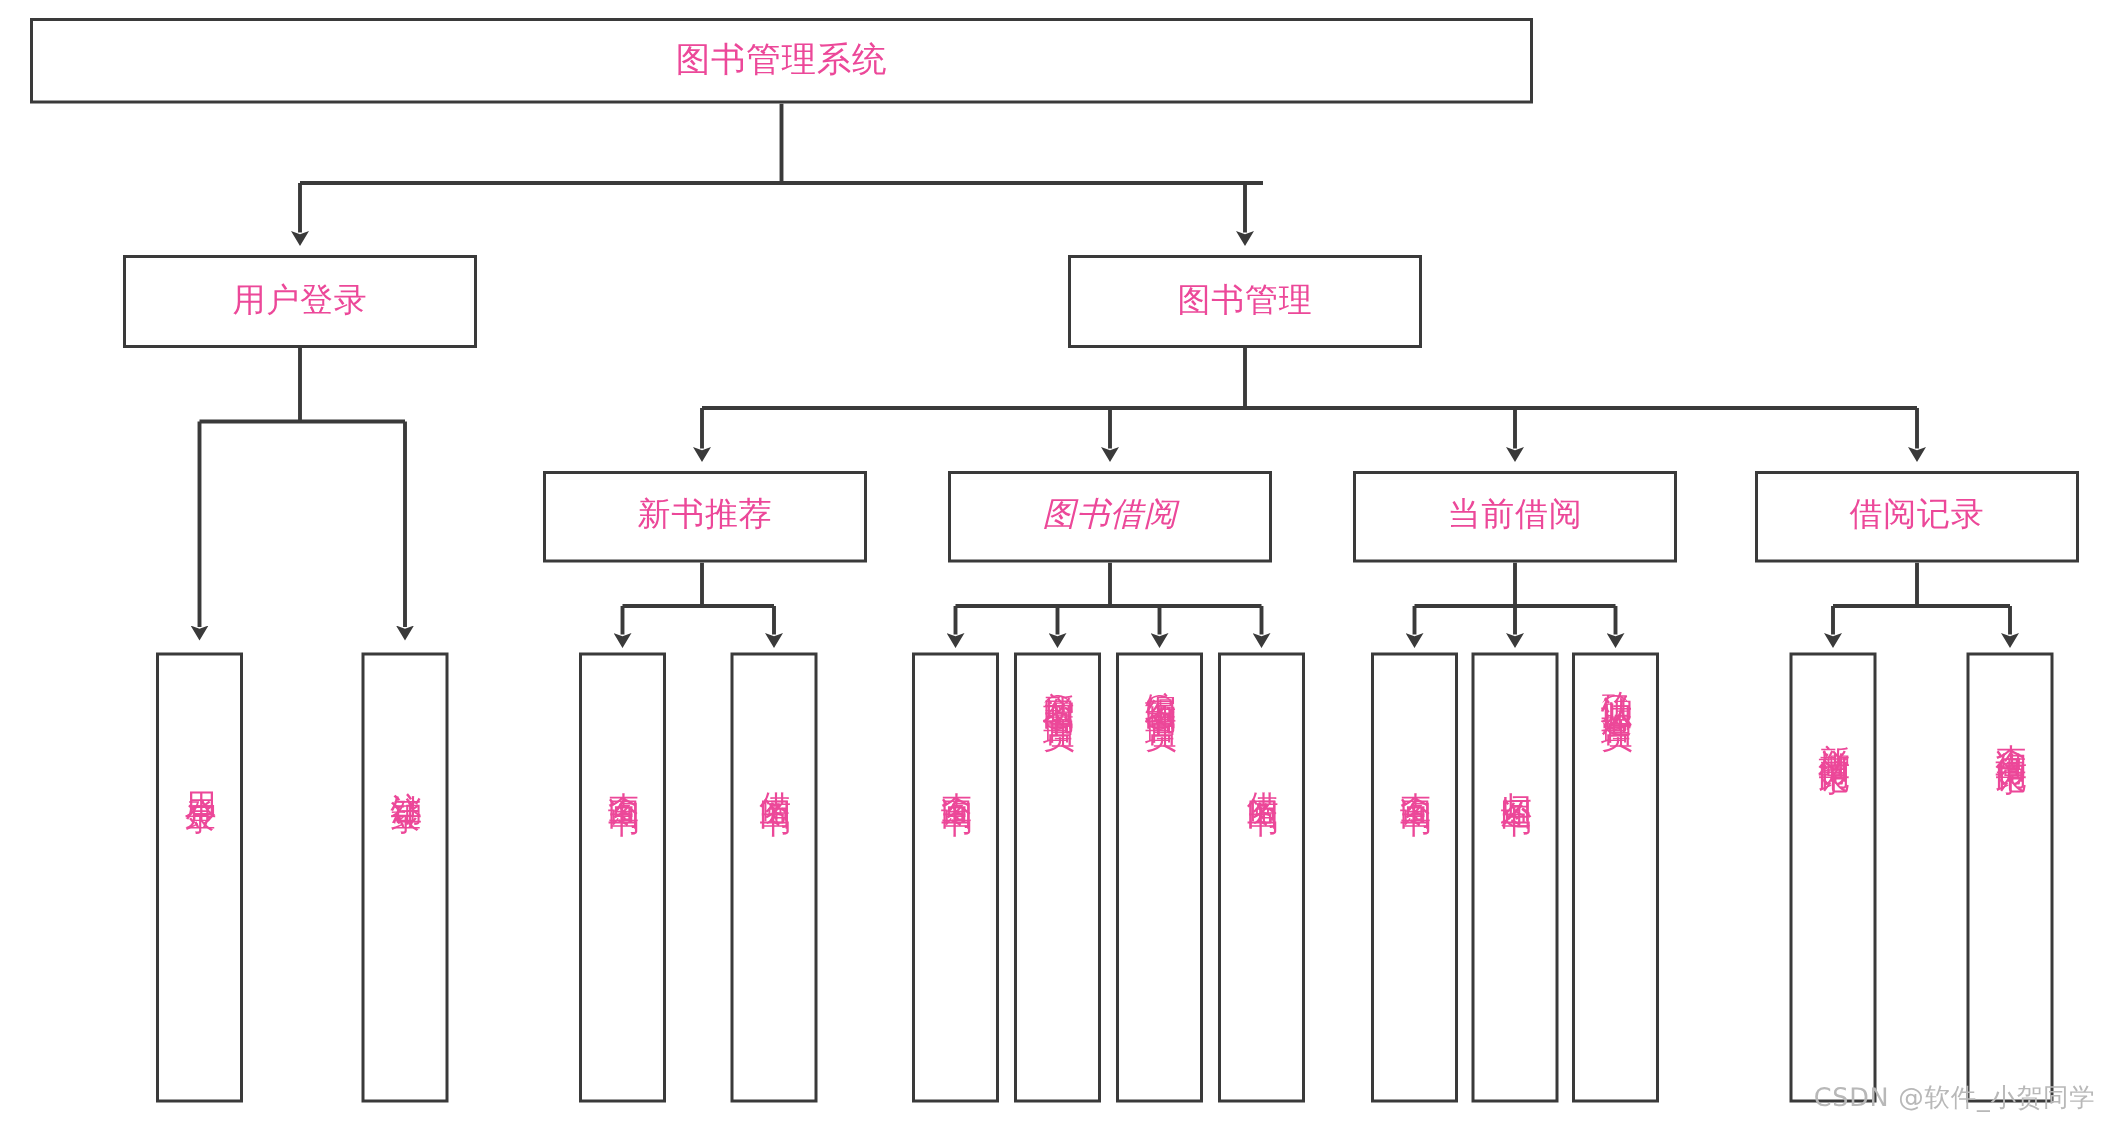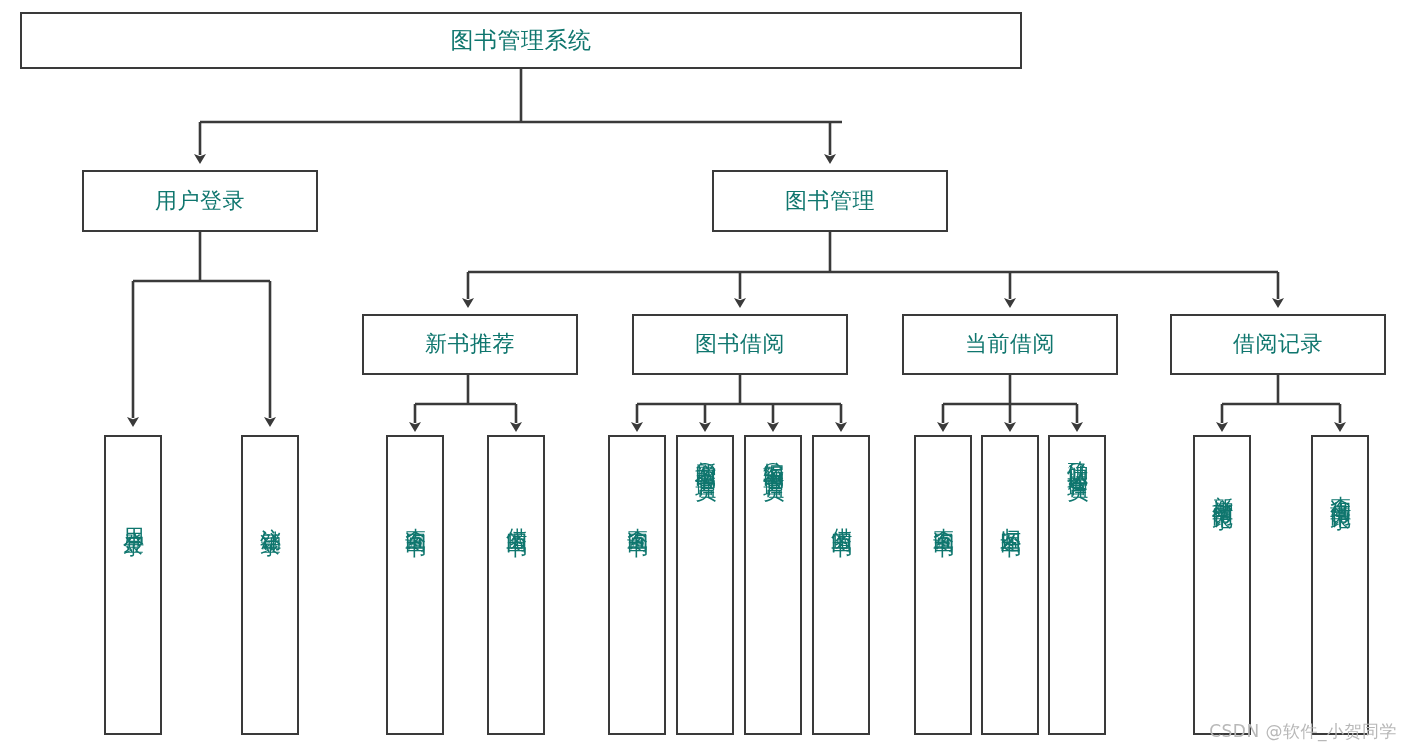--- a/index.html
+++ b/index.html
@@ -26,21 +26,21 @@
     pointer-events: none;
   }
   .node {
     position: absolute;
     box-sizing: border-box;
     border: 2.5px solid #3a3a3a;
     background: #ffffff;
     display: flex;
     align-items: center;
     justify-content: center;
-    color: #0f766e;
+    color: #ec4899;
   }
   .node-h {
     font-size: 22px;
     line-height: 1.1;
     letter-spacing: 0.5px;
   }
   .node-root {
     font-size: 23px;
   }
   
@@ -133,21 +133,21 @@
   </div>
 
   <div class="node node-h" style="left:712px; top:170px; width:236px; height:62px;">
     <span>图书管理</span>
   </div>
 
   <div class="node node-h" style="left:362px; top:314px; width:216px; height:61px;">
     <span>新书推荐</span>
   </div>
 
-  <div class="node node-h" style="left:632px; top:314px; width:216px; height:61px;">
+  <div class="node node-h" style="left:632px; top:314px; width:216px; height:61px;font-style:italic;">
     <span>图书借阅</span>
   </div>
 
   <div class="node node-h" style="left:902px; top:314px; width:216px; height:61px;">
     <span>当前借阅</span>
   </div>
 
   <div class="node node-h" style="left:1170px; top:314px; width:216px; height:61px;">
     <span>借阅记录</span>
   </div>

